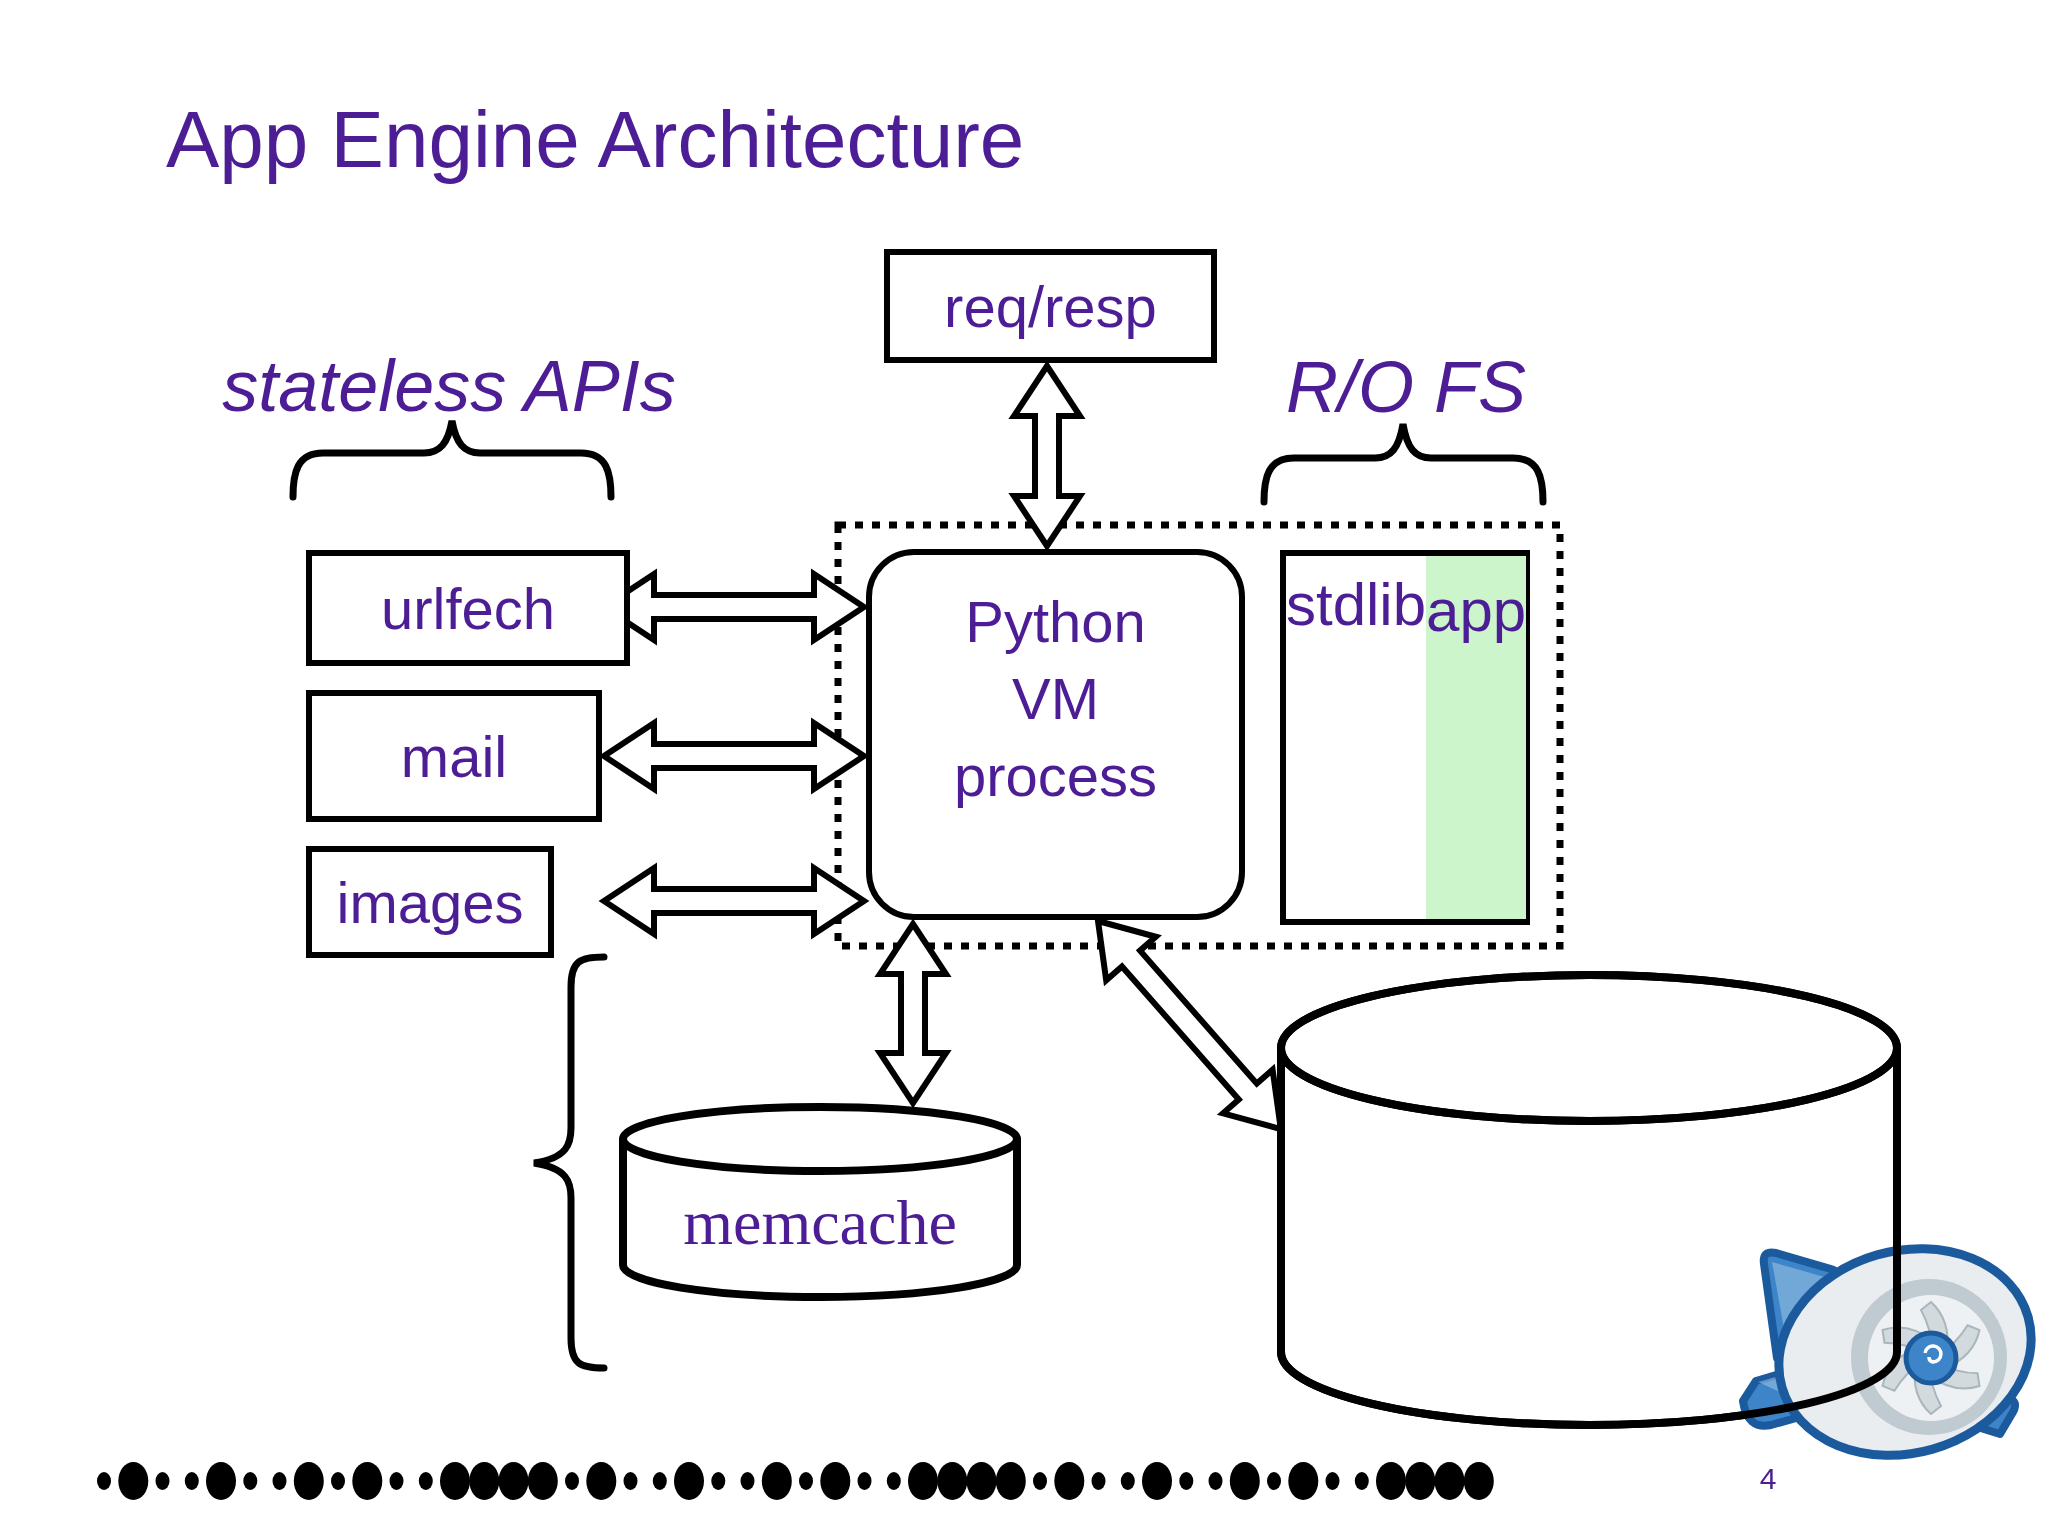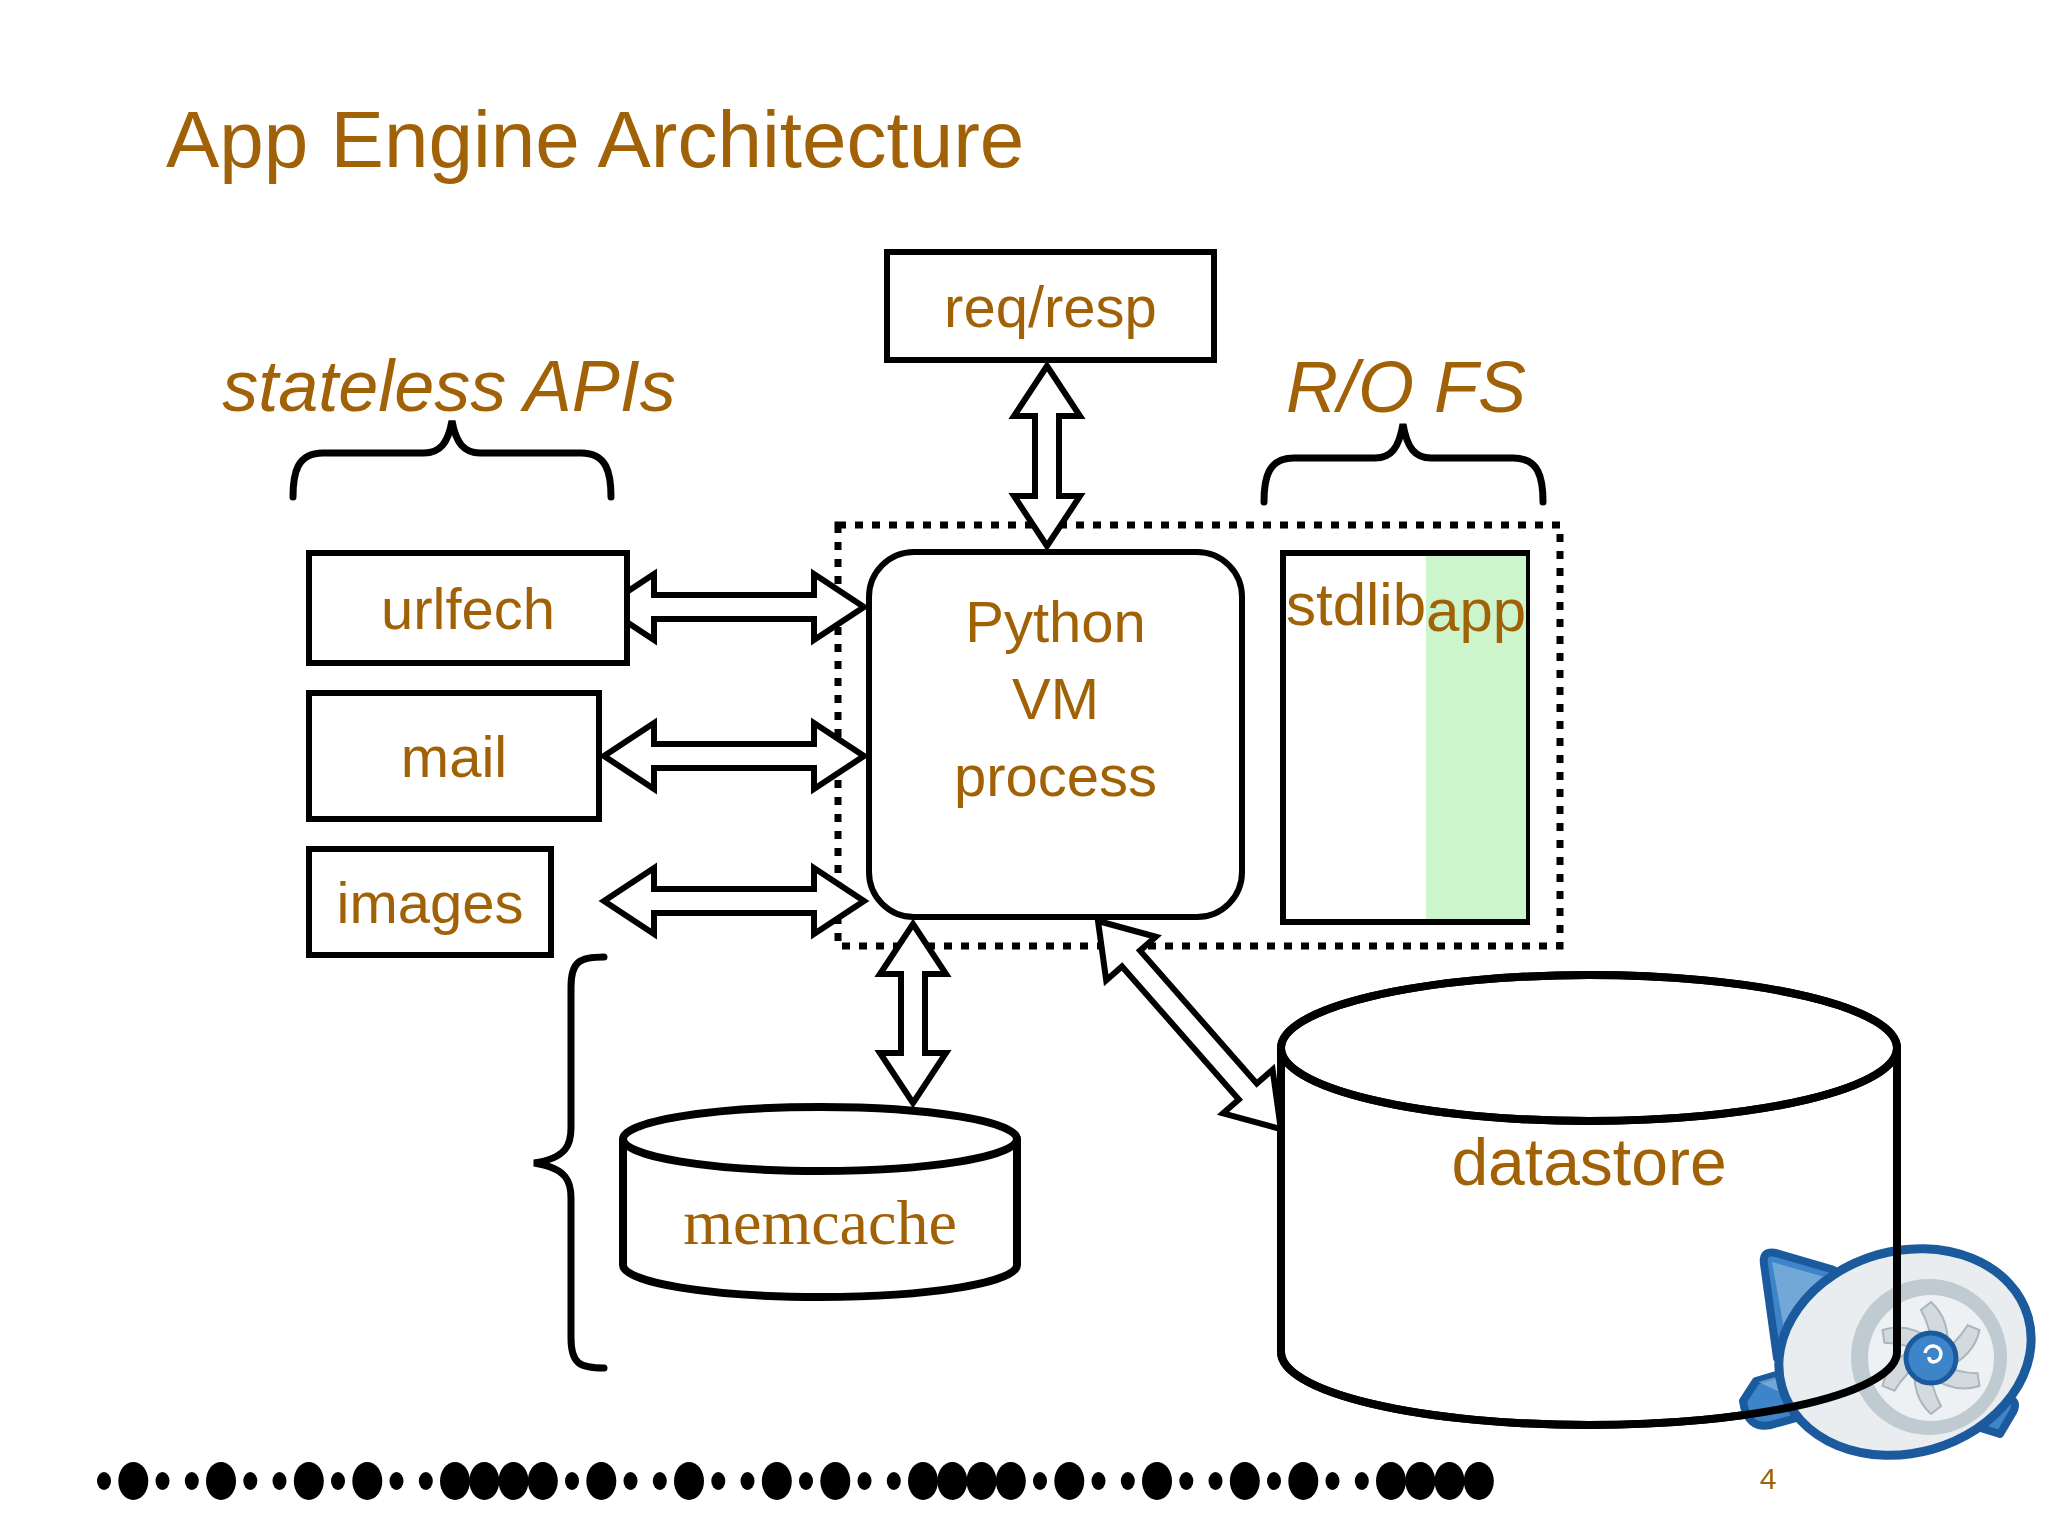--- a/index.html
+++ b/index.html
@@ -1,18 +1,18 @@
 <!DOCTYPE html>
 <html><head>
 <meta charset="utf-8">
 <style>
   html,body{margin:0;padding:0;background:#888;}
   .slide{
     position:relative;width:2048px;height:1536px;background:#ffffff;
-    font-family:"Liberation Sans", sans-serif;color:#a16207;overflow:hidden;
+    font-family:"Liberation Sans", sans-serif;color:#4c1d95;overflow:hidden;
   }
   .layer{position:absolute;left:0;top:0;width:2048px;height:1536px;}
   svg.layer{z-index:1;}
   .title{
     position:absolute;left:166px;top:98px;z-index:2;
     font-size:80px;line-height:1.05;letter-spacing:0px;white-space:nowrap;
   }
   .box{
     position:absolute;z-index:2;box-sizing:border-box;
     border:6px solid #000;background:#fff;
@@ -187,17 +187,16 @@
     </div>
     <div class="divider"></div>
     <div class="sec sec2" style="background: rgb(204, 245, 204);">
       <span>app</span>
     </div>
   </div>
 
 
   <div class="cyl-lbl" style="left:620px;top:1186px;width:400px;font-size:64px;font-family:Liberation Serif, serif;">memcache</div>
 
-  <div class="cyl-lbl" style="left:1389px;top:1124px;width:400px;font-size:66px;">datastore</div>
 
   <div class="pagenum">4</div>
 
 </div>
 
 </body></html>

